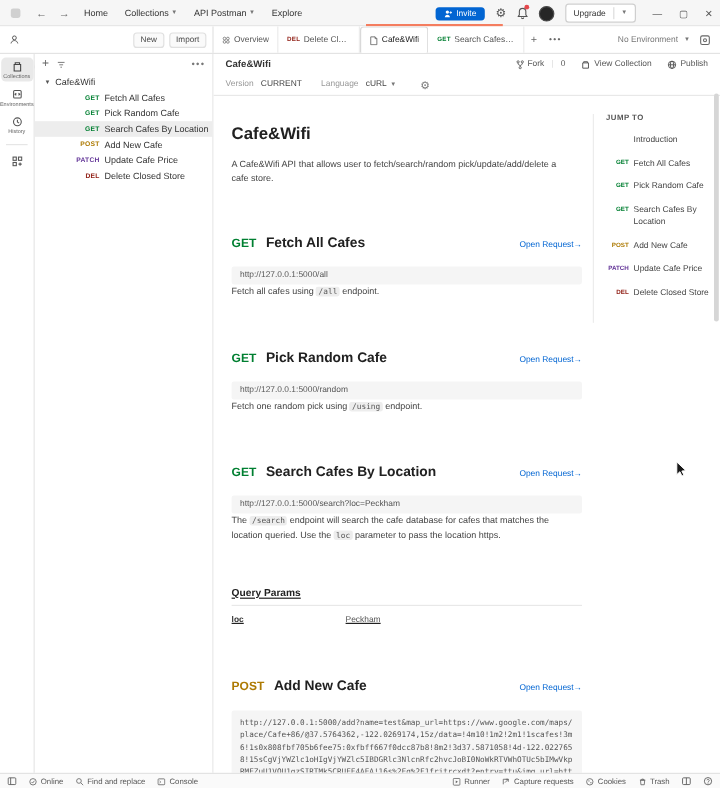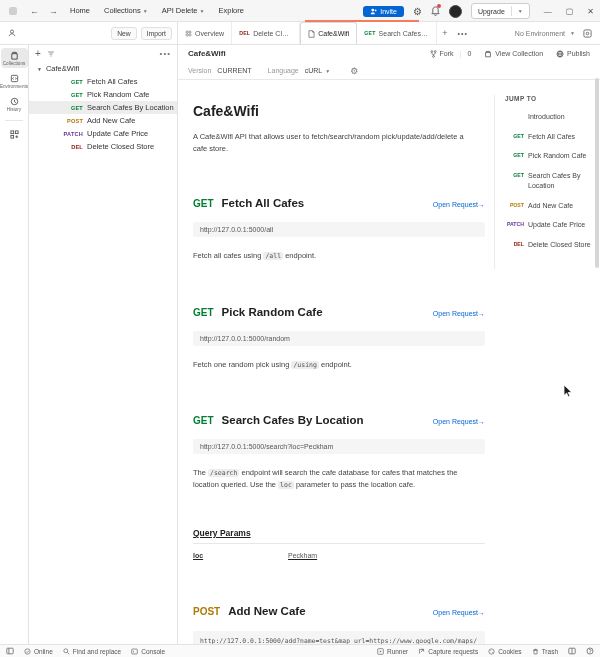--- a/index.html
+++ b/index.html
@@ -86,21 +86,21 @@
   .doc { position:absolute; top:36px; left:0; right:0; bottom:0; overflow:hidden; }
   .doccol { margin-left:15px; width:292px; padding-top:12px; }
   .doc h1 { font-size:14px; margin:10px 0 12px; color:#212121; }
   .intro { font-size:7.5px; color:#444; line-height:1.55; width:282px; }
   .section { margin-top:43px; }
   .sechead { display:flex; align-items:baseline; }
   .sechead .meth { font-size:10px; font-weight:bold; }
   .sechead h2 { font-size:11.5px; margin-left:8px; color:#212121; }
   .openreq { margin-left:auto; font-size:7px; color:var(--accent_blue); }
   .urlbox { margin-top:13px; background:#f5f5f5; border-radius:2px; padding:4px 7px; font-size:7px; color:#555; }
-  .desc { margin-top:13px; font-size:7.5px; color:#444; line-height:1.65; }
+  .desc { font-size:7.5px; color:#444; line-height:1.65; }
   .icode { font-family:"DejaVu Sans Mono", monospace; font-size:6.5px; background:#ededed;
     border-radius:2px; padding:0 2px; color:#555; }
   .qp { margin-top:36px;text-decoration:underline; }
   .qp h3 { font-size:8.5px; color:#212121; padding-bottom:5px; border-bottom:1px solid #e8e8e8; }
   .qprow { display:flex; padding:8px 0; font-size:7px; }
   .qpkey { width:95px; font-weight:bold; color:#333; }
   .qpval { color:#555; }
   .codeblock { margin-top:14px; background:#f5f5f5; border-radius:2px; padding:5px 7px;
     font-family:"DejaVu Sans Mono", monospace; font-size:6.4px; color:#555; line-height:1.62;
     word-break:break-all; }
@@ -131,21 +131,21 @@
   <span class="navarrow">←</span>
   <span class="navarrow">→</span>
   <span class="navlink">
       <span>Home</span>
     </span>
   <span class="navlink">
       <span>Collections</span>
       <span class="caret">▼</span>
     </span>
   <span class="navlink">
-      <span>API Delete</span>
+      <span>API Postman</span>
       <span class="caret">▼</span>
     </span>
   <span class="navlink">
       <span>Explore</span>
     </span>
 
   <div class="loadbar"></div>
 
   <div class="tb-right">
     <span class="invite">
@@ -368,21 +368,21 @@
         <p class="desc"><span>Fetch one random pick using </span><span class="icode">/using</span><span> endpoint.</span></p>
       </div>
 
       <div class="section">
         <div class="sechead">
           <span class="meth m-get">GET</span>
           <h2>Search Cafes By Location</h2>
           <span class="openreq">Open Request→</span>
         </div>
         <div class="urlbox">http://127.0.0.1:5000/search?loc=Peckham</div>
-        <p class="desc"><span>The </span><span class="icode">/search</span><span> endpoint will search the cafe database for cafes that matches the location queried. Use the </span><span class="icode">loc</span><span> parameter to pass the location cafe.</span></p>
+        <p class="desc"><span>The </span><span class="icode">/search</span><span> endpoint will search the cafe database for cafes that matches the location queried. Use the </span><span class="icode">loc</span><span> parameter to pass the location https.</span></p>
       </div>
 
       <div class="qp">
         <h3>Query Params</h3>
         <div class="qprow">
           <span class="qpkey">loc</span>
           <span class="qpval">Peckham</span>
         </div>
       </div>
 

